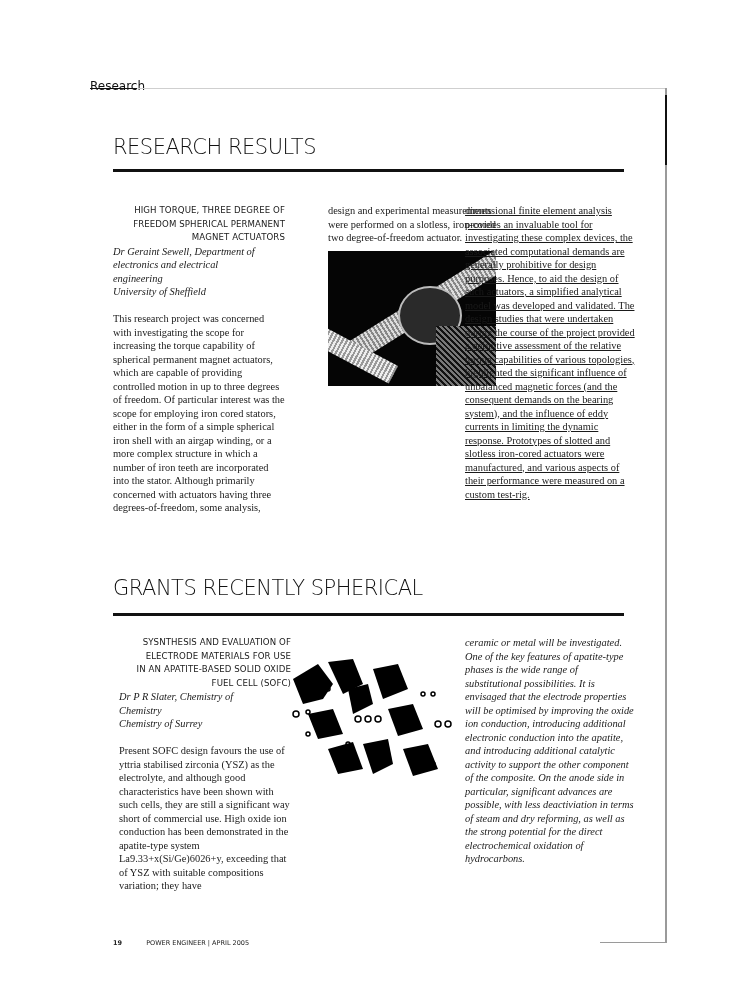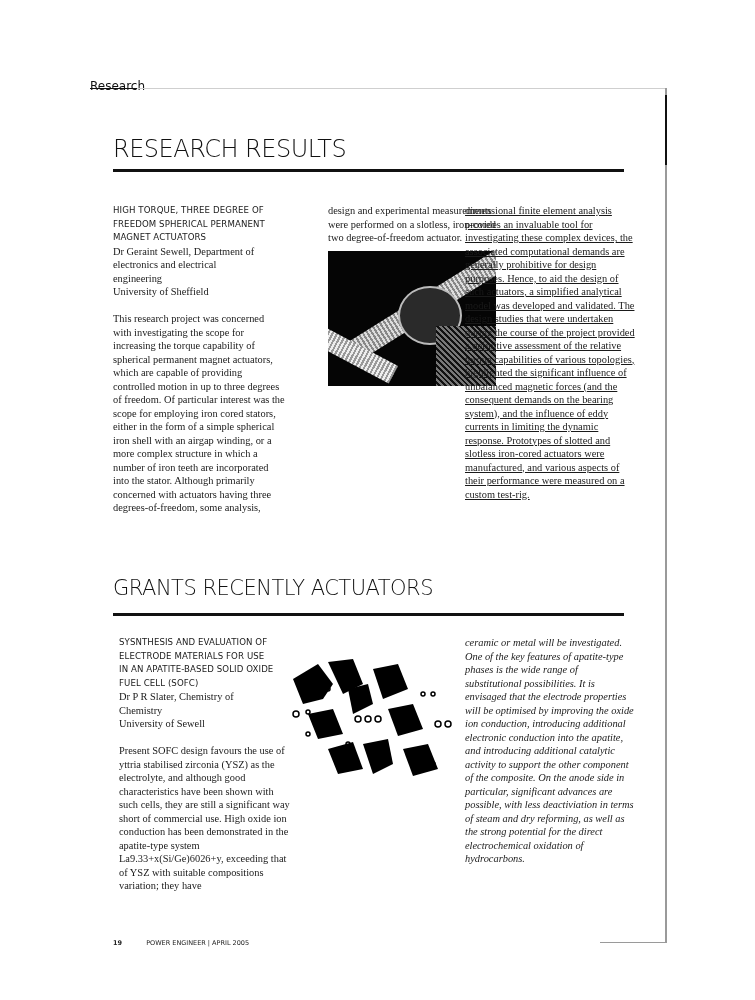--- a/index.html
+++ b/index.html
@@ -5,30 +5,30 @@
   html, body { margin:0; padding:0; background:#ffffff; }
   body { width:755px; height:1000px; position:relative; overflow:hidden; color:#111; }
   .section-tab { position:absolute; left:90px; top:71px; font-family:"DejaVu Sans", sans-serif; font-size:12px; color:#111;margin-top:8px; }
   .section-tab-underline { position:absolute; left:90px; top:88px; width:47px; height:1px; background:#111; }
   .top-rule { position:absolute; left:137px; top:88px; width:530px; height:1px; background:#cfcfcf; }
   .right-frame { position:absolute; left:665px; top:88px; width:2px; height:855px; background:#9a9a9a; }
   .right-frame-dark { position:absolute; left:665px; top:95px; width:2px; height:70px; background:#111; }
   .bottom-frame { position:absolute; left:600px; top:942px; width:67px; height:1px; background:#9a9a9a; }
 
   .headline { position:absolute; left:113px; font-family:"DejaVu Sans", sans-serif; font-weight:300; letter-spacing:-0.5px; color:#111; }
-  .headline.h1 { top:135px; font-size:24px; }
+  .headline.h1 { top:135px; font-size:21px; }
   .headline.h2 { top:576px; font-size:21px; }
   .heavy-rule { position:absolute; left:113px; width:511px; height:3px; background:#111; }
   .heavy-rule.r1 { top:169px; }
   .heavy-rule.r2 { top:613px; }
 
   .col { position:absolute; width:172px; font-family:"Liberation Serif", serif; font-size:10.4px; line-height:13.5px; color:#1a1a1a; }
   .col p { margin:0; }
-  .title-caps { font-family:"DejaVu Sans", sans-serif; font-size:8.6px; line-height:13.5px; letter-spacing:0.1px; text-transform:uppercase; }
-  .author { }
+  .title-caps { font-family:"DejaVu Sans", sans-serif; font-size:8.6px; line-height:13.5px; letter-spacing:0.1px; text-transform:uppercase;text-align:right; }
+  .author { font-style:italic; }
   .gap { height:13.5px; }
   .indent { text-indent:14px; }
 
   .photo { width:168px; height:135px; margin:6px 0 7px 0; background:#050505; position:relative; overflow:hidden; }
   .photo .bar1 { position:absolute; left:10px; top:40px; width:190px; height:22px; background:repeating-linear-gradient(90deg,#ddd 0 2px,#888 2px 4px); transform:rotate(-32deg); }
   .photo .bar2 { position:absolute; left:-10px; top:95px; width:80px; height:20px; background:repeating-linear-gradient(90deg,#eee 0 2px,#999 2px 4px); transform:rotate(28deg); }
   .photo .disc { position:absolute; left:70px; top:35px; width:60px; height:55px; border-radius:50%; background:#2a2a2a; border:2px solid #bbb; }
   .photo .tex { position:absolute; right:0; bottom:0; width:60px; height:60px; background:repeating-linear-gradient(45deg,#777 0 2px,#111 2px 4px); }
 
   .diagram { width:170px; height:130px; margin:18px 0 6px 0; position:relative; }
@@ -68,31 +68,31 @@
       <div class="bar2"></div>
       <div class="disc"></div>
       <div class="tex"></div>
   </div>
 </div>
 
 <div class="col" style="left:465px; top:204px;text-decoration:underline;">
   <p>dimensional finite element analysis provides an invaluable tool for investigating these complex devices, the associated computational demands are generally prohibitive for design purposes. Hence, to aid the design of such actuators, a simplified analytical model was developed and validated. The design studies that were undertaken during the course of the project provided a definitive assessment of the relative torque capabilities of various topologies, highlighted the significant influence of unbalanced magnetic forces (and the consequent demands on the bearing system), and the influence of eddy currents in limiting the dynamic response. Prototypes of slotted and slotless iron-cored actuators were manufactured, and various aspects of their performance were measured on a custom test-rig.</p>
 </div>
 
-<div class="headline h2">GRANTS RECENTLY ACTUATORS</div>
+<div class="headline h2">GRANTS RECENTLY SPHERICAL</div>
 <div class="heavy-rule r2"></div>
 
 <div class="col" style="left:119px; top:636px;">
   <p class="title-caps">SYSNTHESIS AND EVALUATION OF</p>
   <p class="title-caps">ELECTRODE MATERIALS FOR USE</p>
   <p class="title-caps">IN AN APATITE-BASED SOLID OXIDE</p>
   <p class="title-caps">FUEL CELL (SOFC)</p>
   <p class="author">Dr P R Slater, Chemistry of</p>
   <p class="author">Chemistry</p>
-  <p class="author">University of Sewell</p>
+  <p class="author">Chemistry of Surrey</p>
   <div class="gap"></div>
   <p>Present SOFC design favours the use of yttria stabilised zirconia (YSZ) as the electrolyte, and although good characteristics have been shown with such cells, they are still a significant way short of commercial use. High oxide ion conduction has been demonstrated in the apatite-type system La9.33+x(Si/Ge)6026+y, exceeding that of YSZ with suitable compositions variation; they have</p>
 </div>
 
 <div class="col" style="left:288px; top:636px;">
   <div class="diagram">
     <svg width="170" height="130" viewBox="0 0 170 130">
       <g fill="#000">
         <polygon points="5,25 30,10 45,30 35,45 15,50"></polygon>
         <polygon points="40,8 65,5 75,30 55,40"></polygon>

